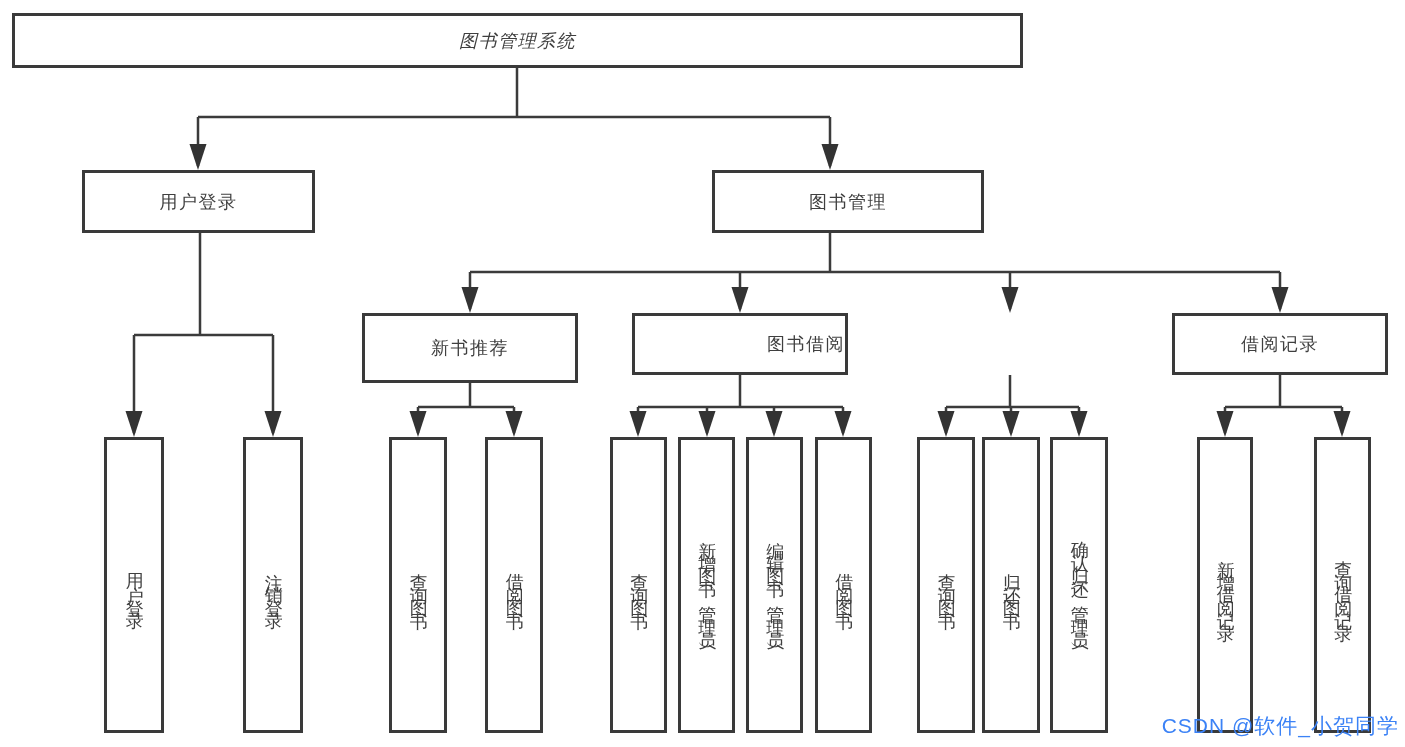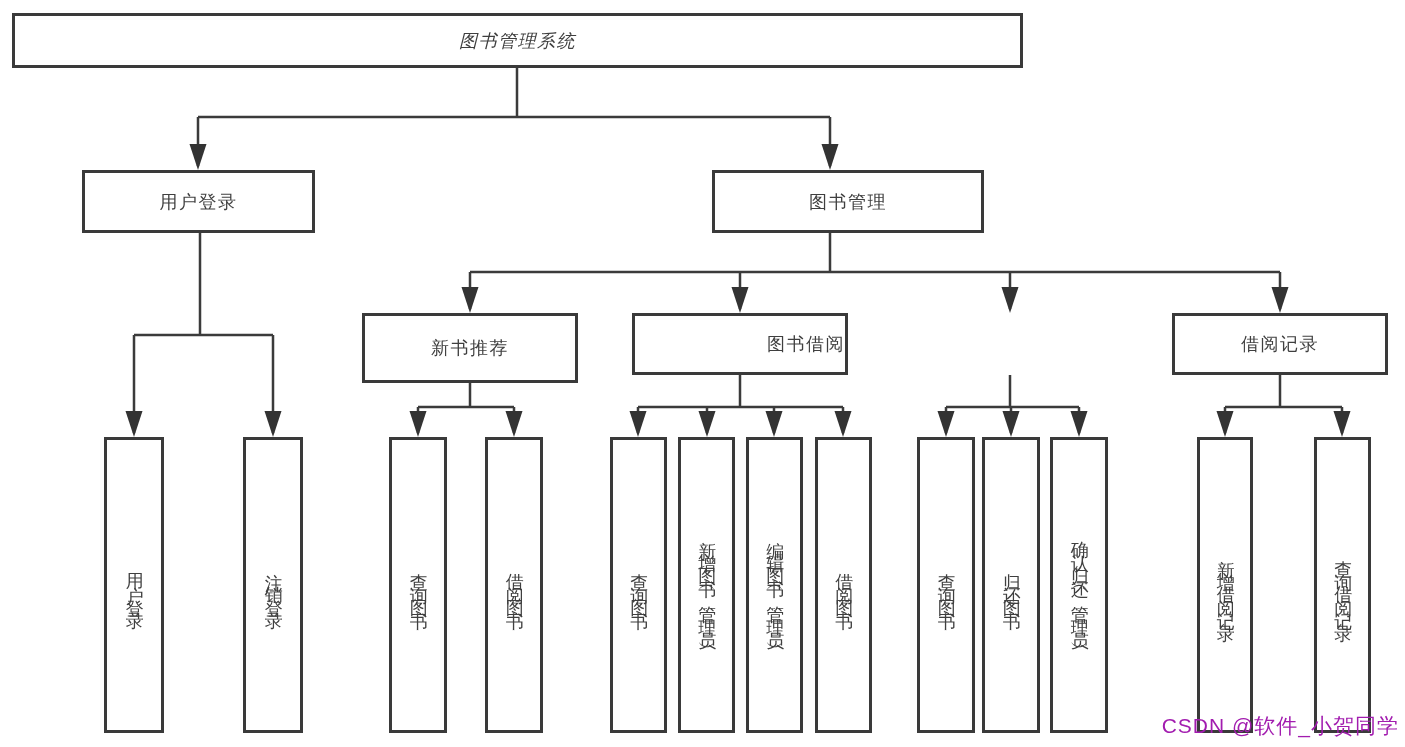--- a/index.html
+++ b/index.html
@@ -13,21 +13,21 @@
     color:#3f3f3f;
   }
   .hbox{font-size:18px;letter-spacing:1.5px;}
   .vbox .vtext{
     writing-mode:vertical-rl;text-orientation:mixed;
     font-size:18px;letter-spacing:13px;line-height:1.2;
     white-space:nowrap;
   }
   .watermark{
     position:absolute;z-index:3;right:6px;top:712px;
-    font-size:21px;color:#a21caf;letter-spacing:1px;text-align:right;
+    font-size:21px;color:#3b82f6;letter-spacing:1px;text-align:right;
   }
   
   .n-root{left:12px;top:13px;width:1011px;height:55px;font-style:italic;}
   .n-userlogin{left:82px;top:170px;width:233px;height:63px;}
   .n-bookmgmt{left:712px;top:170px;width:272px;height:63px;}
   .n-newbook{left:362px;top:313px;width:216px;height:70px;}
   .n-bookborrow{left:632px;top:313px;width:216px;height:62px;justify-content:flex-end;}
   .n-current{left:902px;top:313px;width:216px;height:62px;}
   .n-records{left:1172px;top:313px;width:216px;height:62px;}
   .leaf{top:437px;height:296px;}

